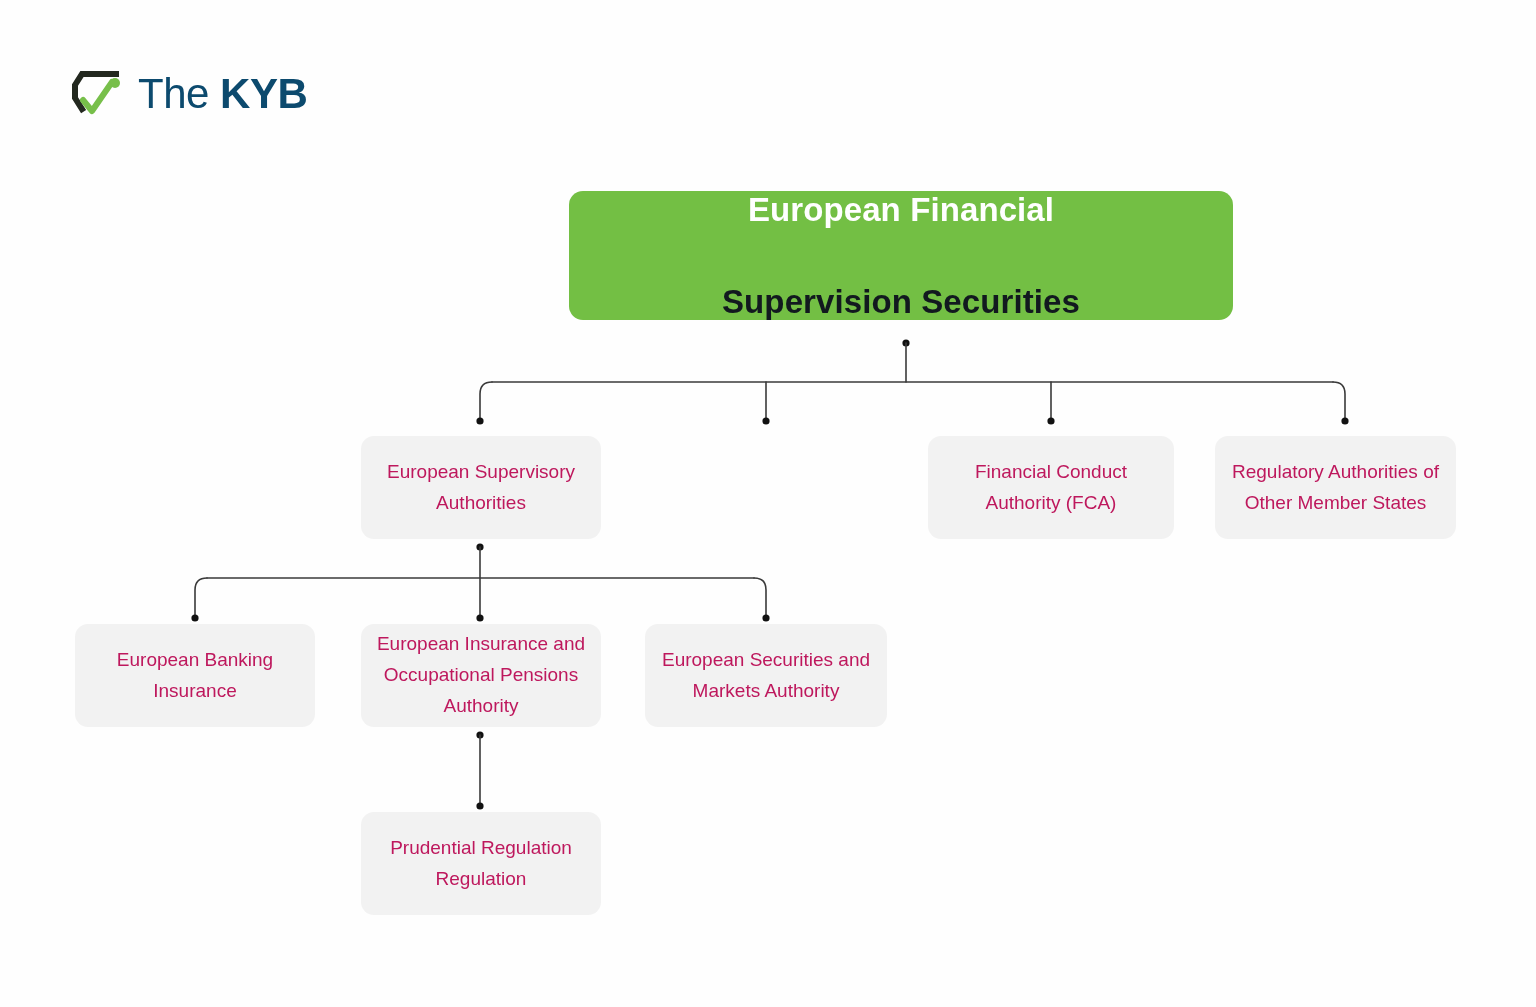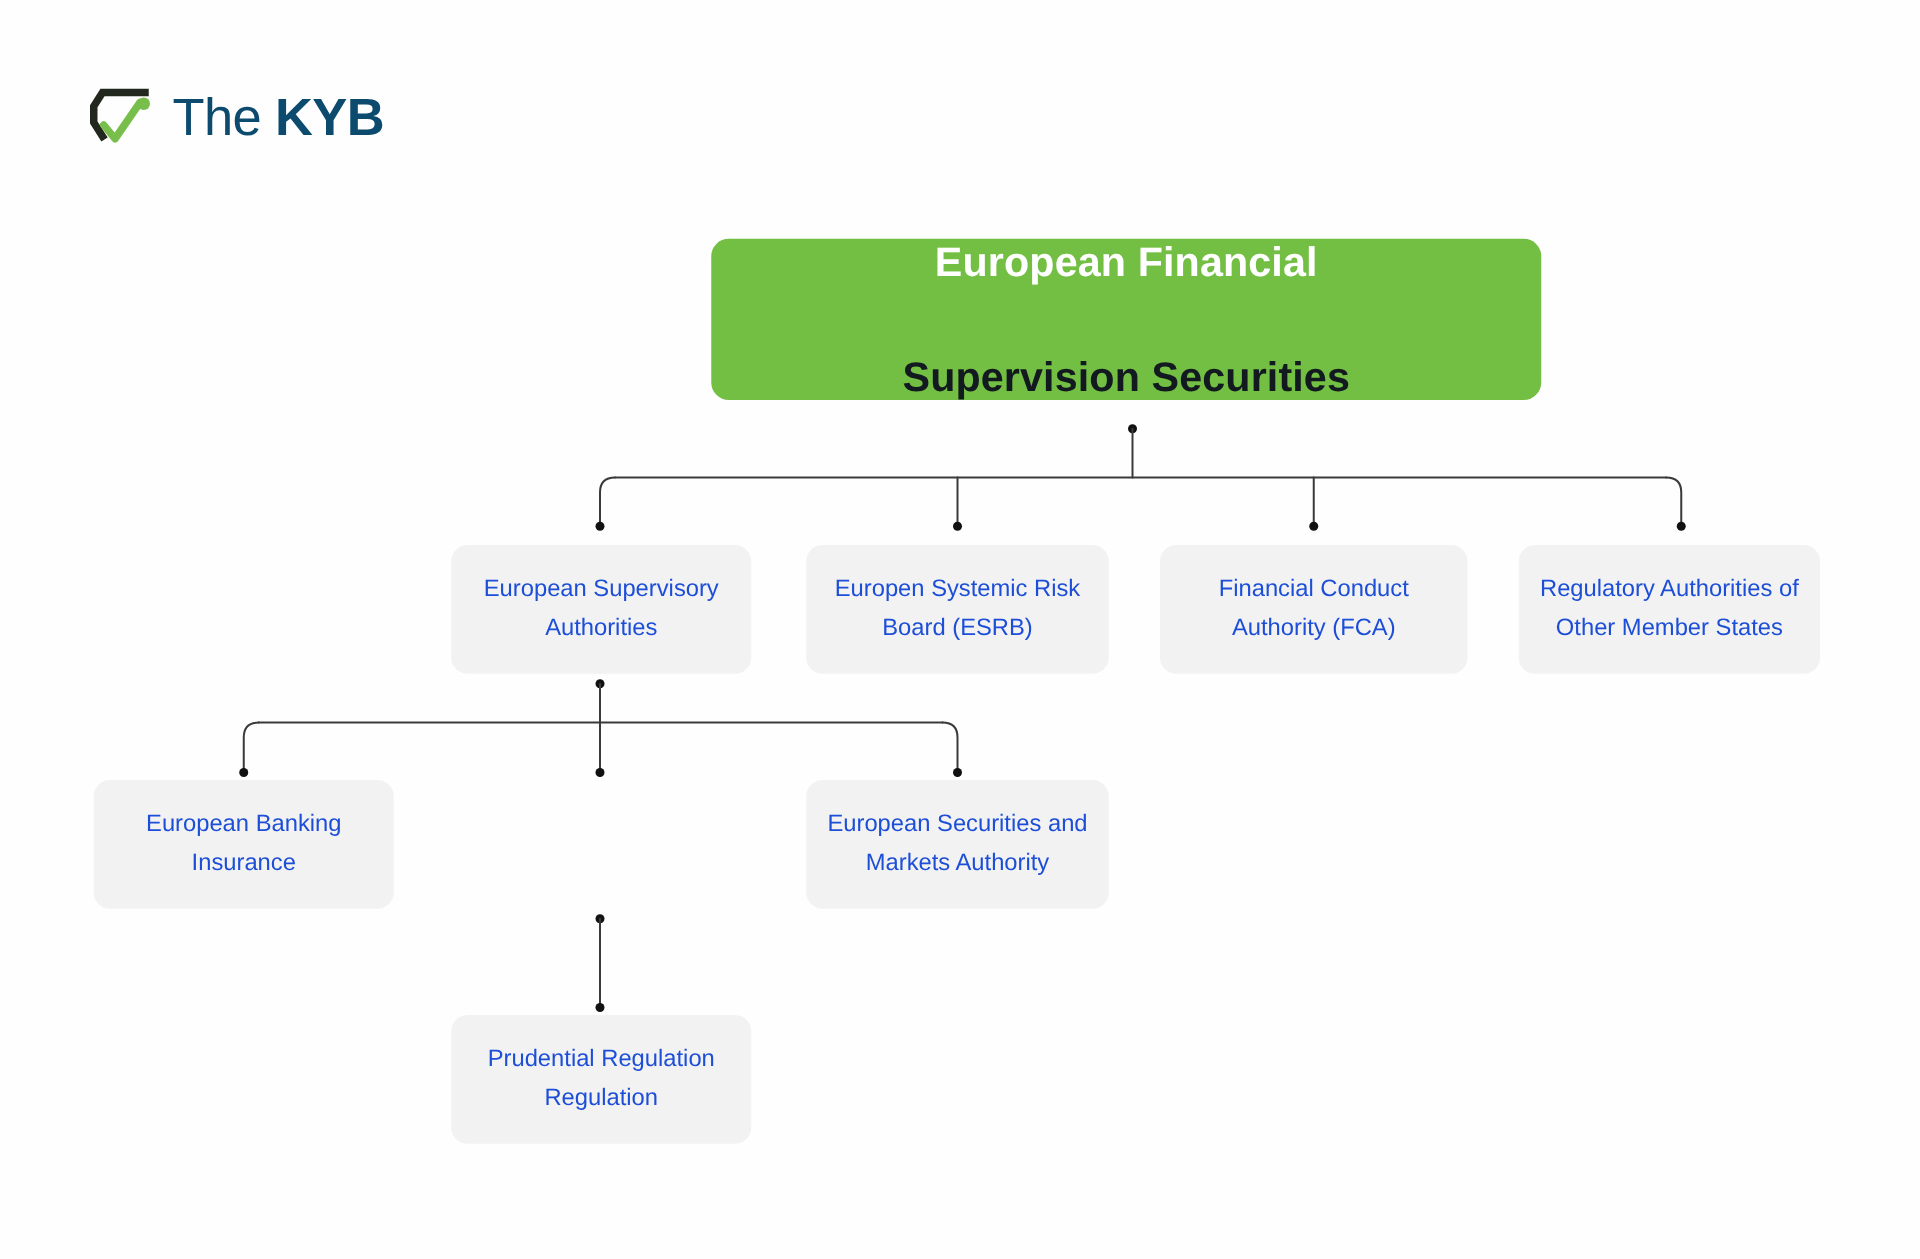--- a/index.html
+++ b/index.html
@@ -82,21 +82,21 @@
   }
   .node-head .hl2 {
     display: block;
     color: #12191f;
     font-size: 33px;
     font-weight: 700;
     letter-spacing: 0.1px;
   }
   .node-box {
     background: #f2f2f2;
-    color: #1d4ed8;
+    color: #be185d;
     font-size: 19px;
     font-weight: 400;
     line-height: 1.62;
     padding: 0 14px;
   }
   .node-box span { display: block; }
 </style>
 </head>
 <body>
 
@@ -148,36 +148,36 @@
 
   <div class="node node-head" style="left:569px; top:191px; width:664px; height:129px;">
     <span class="hl1">European Financial</span>
     <span class="hl2">Supervision Securities</span>
   </div>
 
   <div class="node node-box" style="left:361px; top:436px; width:240px; height:103px;">
     <span>European Supervisory Authorities</span>
   </div>
 
-  <div class="node node-box" style="left:645px; top:436px; width:242px; height:103px;">
-    <span>Europen Systemic Risk Board (ESRB)</span>
-  </div>
 
   <div class="node node-box" style="left:928px; top:436px; width:246px; height:103px;">
     <span>Financial Conduct Authority (FCA)</span>
   </div>
 
   <div class="node node-box" style="left:1215px; top:436px; width:241px; height:103px;">
     <span>Regulatory Authorities of Other Member States</span>
   </div>
 
   <div class="node node-box" style="left:75px; top:624px; width:240px; height:103px;">
     <span>European Banking Insurance</span>
   </div>
 
+  <div class="node node-box" style="left:361px; top:624px; width:240px; height:103px;">
+    <span>European Insurance and Occupational Pensions Authority</span>
+  </div>
 
   <div class="node node-box" style="left:645px; top:624px; width:242px; height:103px;">
     <span>European Securities and Markets Authority</span>
   </div>
 
   <div class="node node-box" style="left:361px; top:812px; width:240px; height:103px;">
     <span>Prudential Regulation Regulation</span>
   </div>
 
 </div>

